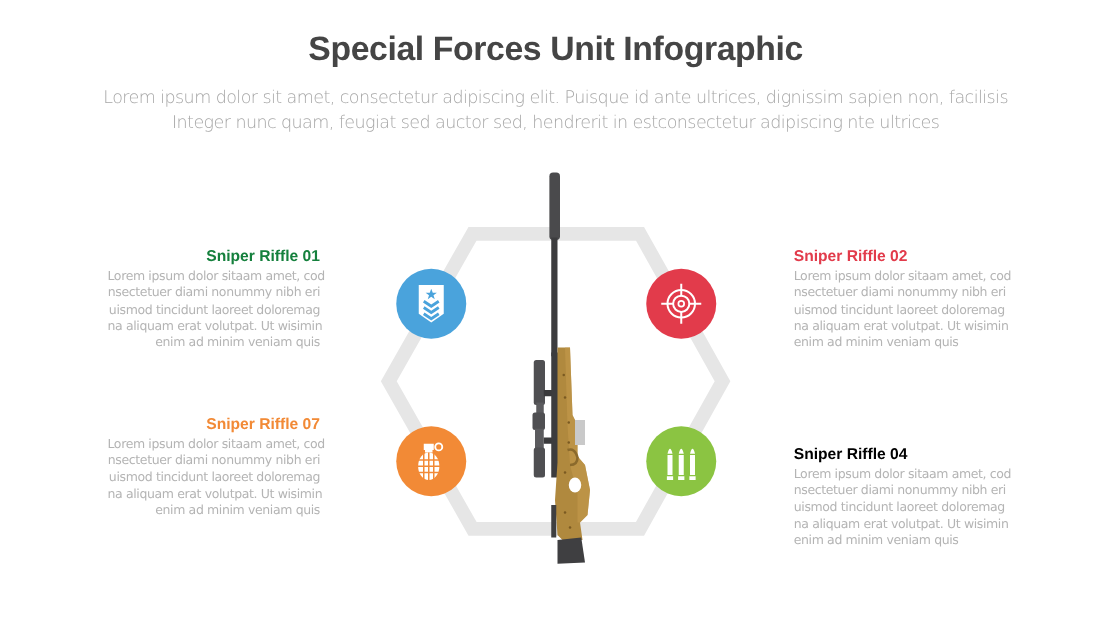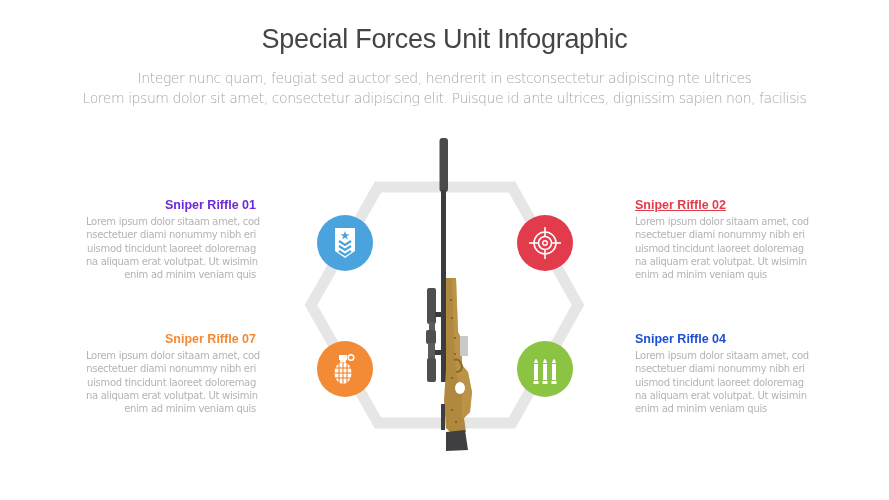--- a/index.html
+++ b/index.html
@@ -1,21 +1,21 @@
 <!DOCTYPE html>
 <html><head>
 <meta charset="utf-8">
 <style>
   * { box-sizing: border-box; margin: 0; padding: 0; }
   html, body { width: 889px; height: 500px; background: #ffffff; overflow: hidden; }
   body { position: relative; font-family: "Liberation Sans", sans-serif; }
 
   .title {
     position: absolute; left: 0; top: 24px; width: 889px; text-align: center;
-    font-family: "Liberation Sans", sans-serif; font-weight: normal;
+    font-family: "Liberation Sans", sans-serif; font-weight: bold;
     font-size: 27px; color: #454545; letter-spacing: -0.3px;
   }
   .subtitle {
     position: absolute; left: 0; top: 68px; width: 889px; text-align: center;
     font-family: "DejaVu Sans", sans-serif; font-weight: 300;
     font-size: 14px; line-height: 20px; color: #a6a6a6; letter-spacing: -0.45px;
   }
   .subtitle span { display: block; }
 
   .block { position: absolute; width: 170px; }
@@ -36,22 +36,22 @@
   .icon-circle {
     position: absolute; width: 56px; height: 56px; border-radius: 50%;
     display: flex; align-items: center; justify-content: center;
   }
 </style>
 </head>
 <body>
 
 <div class="title">Special Forces Unit Infographic</div>
 <div class="subtitle">
+  <span>Lorem ipsum dolor sit amet, consectetur adipiscing elit. Puisque id ante ultrices, dignissim sapien non, facilisis</span>
   <span>Integer nunc quam, feugiat sed auctor sed, hendrerit in estconsectetur adipiscing nte ultrices</span>
-  <span>Lorem ipsum dolor sit amet, consectetur adipiscing elit. Puisque id ante ultrices, dignissim sapien non, facilisis</span>
 </div>
 
 <svg class="diagram" viewBox="0 0 889 500" width="889" height="500">
 
   <polygon points="378,187 512,187 578,305 512,423 378,423 311,305" fill="none" stroke="#e6e6e6" stroke-width="11" stroke-linejoin="miter"></polygon>
 
   <g>
 
     <rect x="439.5" y="138" width="8.5" height="54" rx="3" fill="#4a4a4c"></rect>
 
@@ -139,32 +139,32 @@
         <rect x="11" y="11" width="4" height="16"></rect>
         <rect x="10.5" y="28" width="5" height="3"></rect>
       <path d="M20,10 Q22,2 24,10 Z"></path>
         <rect x="20" y="11" width="4" height="16"></rect>
         <rect x="19.5" y="28" width="5" height="3"></rect>
     </g>
   </svg>
 </div>
 
 <div class="block left" style="left:86px; top:197px;">
-  <div class="heading" style="color:#6d28d9;">Sniper Riffle 01</div>
+  <div class="heading" style="color:#15803d;">Sniper Riffle 01</div>
   <div class="body">
     <span>Lorem ipsum dolor sitaam amet, cod</span>
     <span>nsectetuer diami nonummy  nibh eri</span>
     <span>uismod tincidunt laoreet doloremag</span>
     <span>na aliquam erat volutpat. Ut wisimin</span>
     <span>enim ad minim veniam quis</span>
   </div>
 </div>
 
 <div class="block right" style="left:635px; top:197px;">
-  <div class="heading" style="color:#e23b4b;text-decoration:underline;">Sniper Riffle 02</div>
+  <div class="heading" style="color:#e23b4b;">Sniper Riffle 02</div>
   <div class="body">
     <span>Lorem ipsum dolor sitaam amet, cod</span>
     <span>nsectetuer diami nonummy  nibh eri</span>
     <span>uismod tincidunt laoreet doloremag</span>
     <span>na aliquam erat volutpat. Ut wisimin</span>
     <span>enim ad minim veniam quis</span>
   </div>
 </div>
 
 <div class="block left" style="left:86px; top:331px;">
@@ -172,21 +172,21 @@
   <div class="body">
     <span>Lorem ipsum dolor sitaam amet, cod</span>
     <span>nsectetuer diami nonummy  nibh eri</span>
     <span>uismod tincidunt laoreet doloremag</span>
     <span>na aliquam erat volutpat. Ut wisimin</span>
     <span>enim ad minim veniam quis</span>
   </div>
 </div>
 
 <div class="block right" style="left:635px; top:331px;">
-  <div class="heading" style="color:#1d4ed8;">Sniper Riffle 04</div>
+  <div class="heading" style="color:#000000;margin-top:24px;">Sniper Riffle 04</div>
   <div class="body">
     <span>Lorem ipsum dolor sitaam amet, cod</span>
     <span>nsectetuer diami nonummy  nibh eri</span>
     <span>uismod tincidunt laoreet doloremag</span>
     <span>na aliquam erat volutpat. Ut wisimin</span>
     <span>enim ad minim veniam quis</span>
   </div>
 </div>
 
 </body></html>

